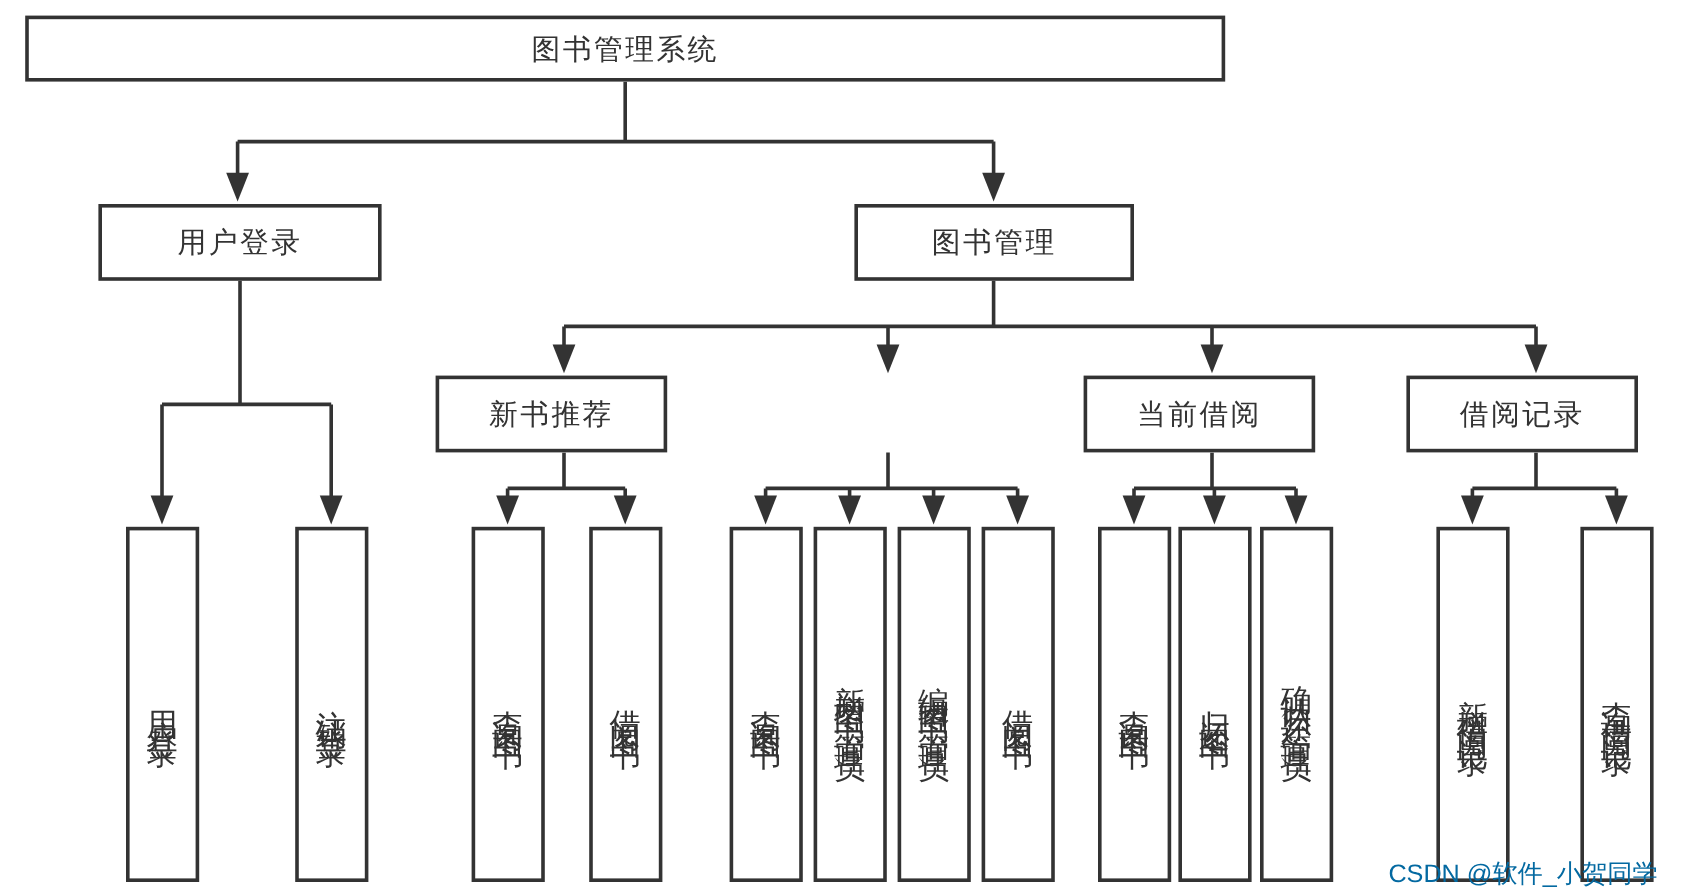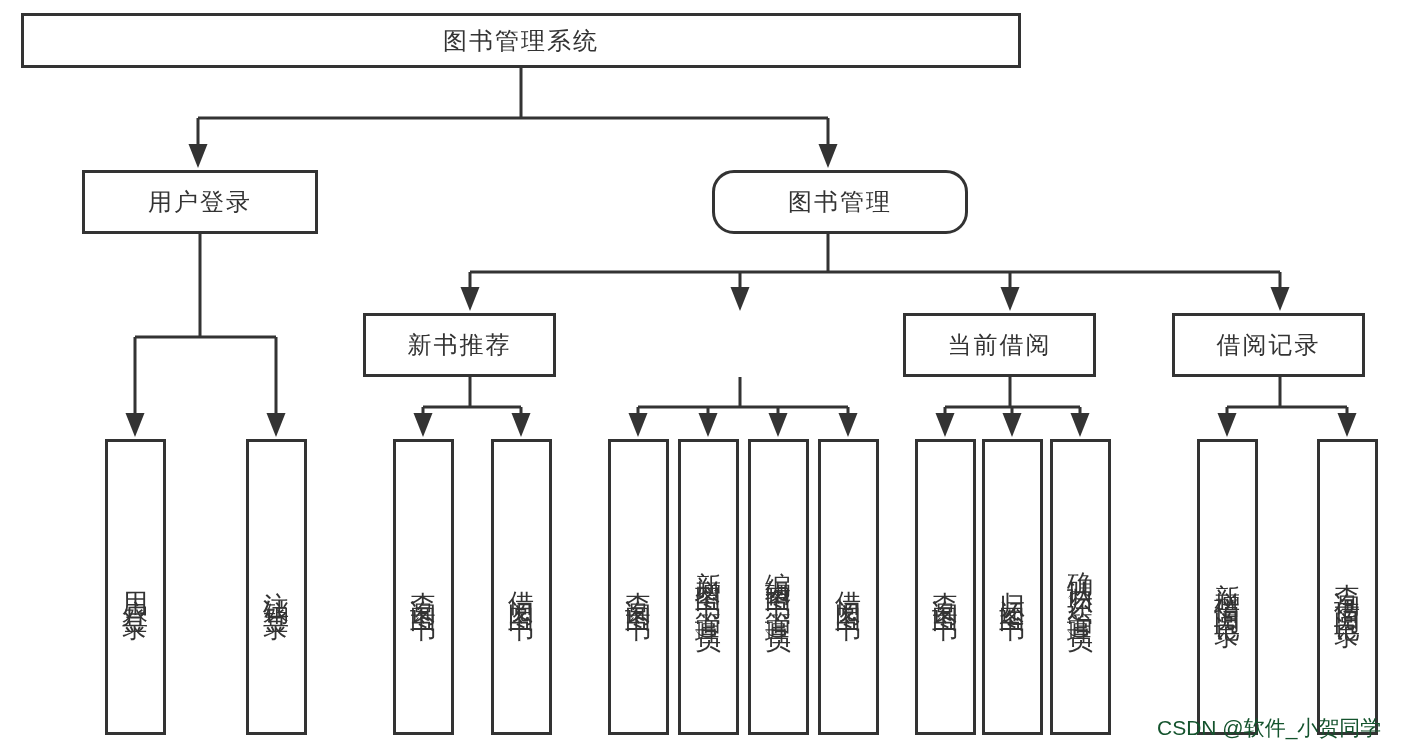--- a/index.html
+++ b/index.html
@@ -27,21 +27,21 @@
     justify-content: center;
     text-align: center;
   }
   .hlabel {
     font-size: 24px;
     letter-spacing: 2px;
     white-space: nowrap;
   }
   .root  { left: 21px;  top: 13px;  width: 1000px; height: 55px; }
   .l2a   { left: 82px;  top: 170px; width: 236px;  height: 64px; }
-  .l2b   { left: 712px; top: 170px; width: 256px;  height: 64px; border-radius: 22px; }
+  .l2b   { left: 712px; top: 170px; width: 233px;  height: 64px; }
   .l3    { top: 313px;  width: 193px; height: 64px; }
   .l3a   { left: 363px; }
   .l3b   { left: 632px; width: 216px; }
   .l3c   { left: 903px; }
   .l3d   { left: 1172px; }
   .leaf  { top: 439px; width: 61px; height: 296px; }
   .vtext {
     writing-mode: vertical-rl;
     text-orientation: mixed;
     font-size: 26px;
@@ -49,21 +49,21 @@
     line-height: 1;
     white-space: nowrap;
     color: #333333;
   }
   .watermark {
     position: absolute;
     left: 1157px;
     top: 714px;
     width: 240px;
     font-size: 21px;
-    color: #14532d;
+    color: #0369a1;
     white-space: nowrap;
   }
 </style>
 </head>
 <body>
 
 <div id="canvas">
 
   <svg id="connectors" viewBox="0 0 1405 747" xmlns="http://www.w3.org/2000/svg">
     <g stroke="#333333" stroke-width="3" fill="none">

